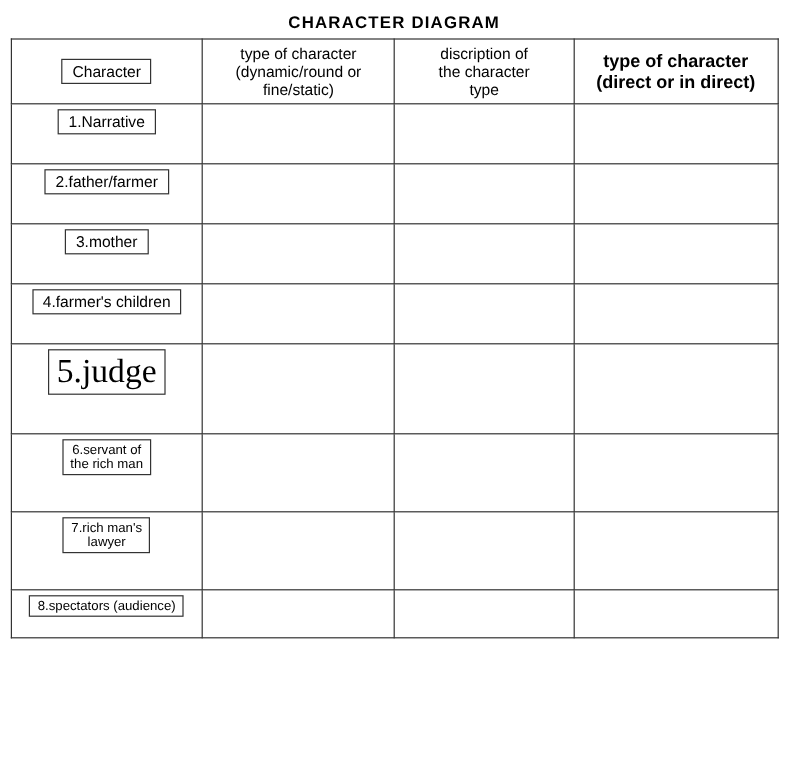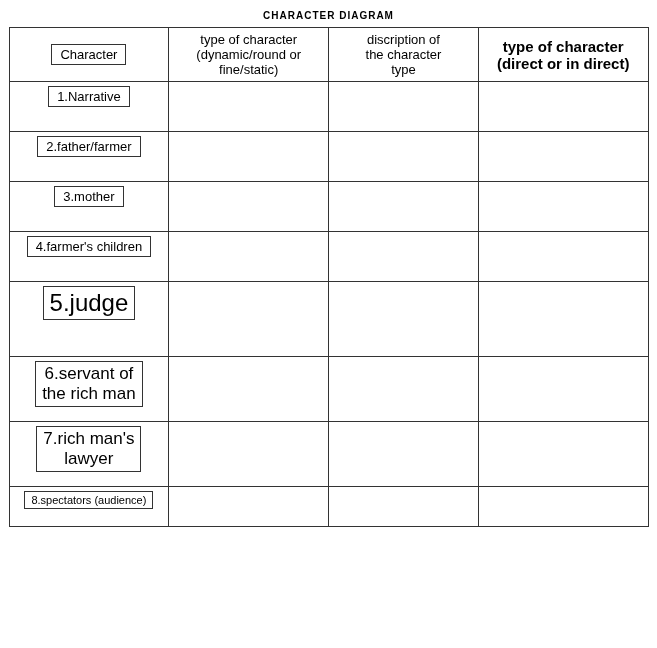--- a/index.html
+++ b/index.html
@@ -7,21 +7,21 @@
       background: #fff;
       font-family: Arial, sans-serif;
       font-size: 13px;
       display: flex;
       flex-direction: column;
       align-items: center;
       padding: 10px;
       width: 657px;
     }
     .title {
-      font-size: 10px;
+      font-size: 14px;
       font-weight: bold;
       letter-spacing: 1px;
       margin-bottom: 6px;
       text-align: right;
     }
     table {
       border-collapse: collapse;
       width: 640px;
     }
     th, td {
@@ -52,28 +52,29 @@
     .char-label {
       display: inline-block;
       border: 1px solid #333;
       padding: 2px 8px;
       font-size: 13px;
     }
     .char-label-large {
       display: inline-block;
       border: 1px solid #333;
       padding: 2px 6px;
-      font-size: 24px;
+      font-size: 28px;
       font-weight: normal;
+      font-family: Liberation Serif, serif;
     }
     .char-label-med {
       display: inline-block;
       border: 1px solid #333;
       padding: 2px 6px;
-      font-size: 17px;
+      font-size: 11px;
     }
   </style>
 </head>
 <body>
 
 <div class="title">CHARACTER DIAGRAM</div>
 
 <table>
   <thead>
     <tr class="header-row">

